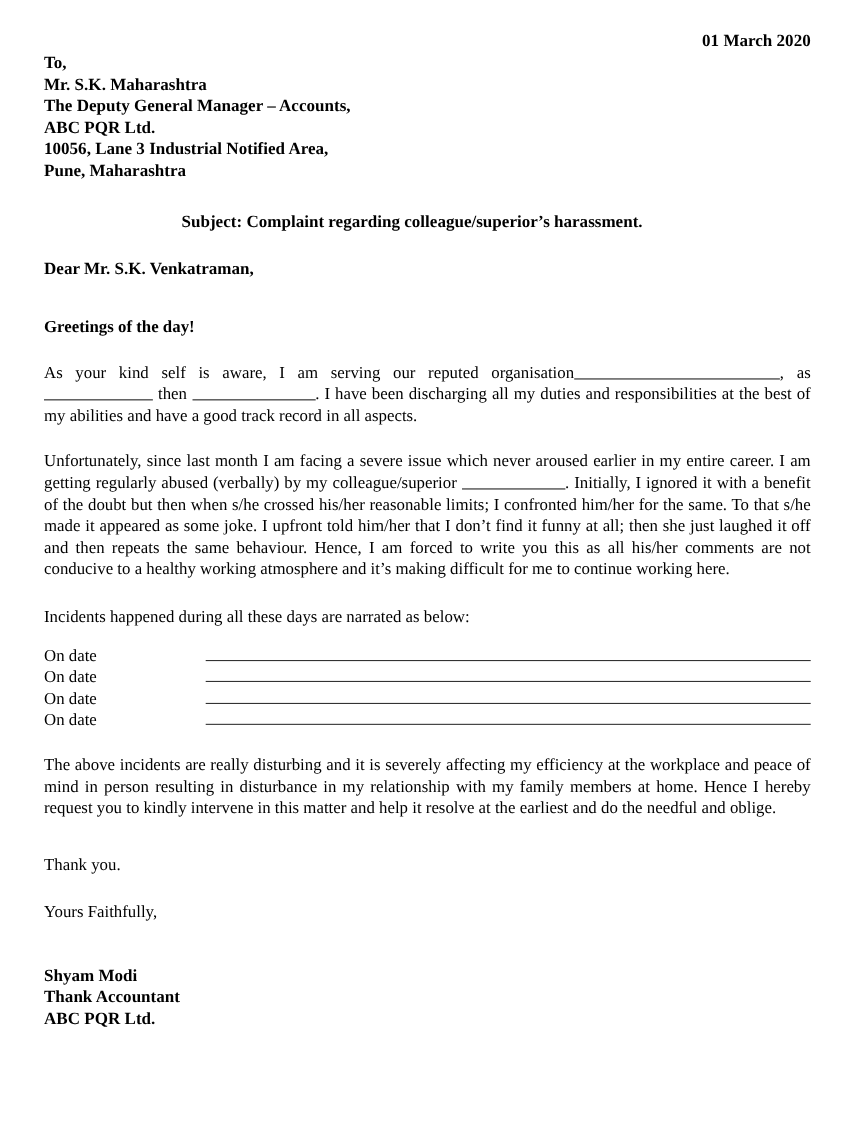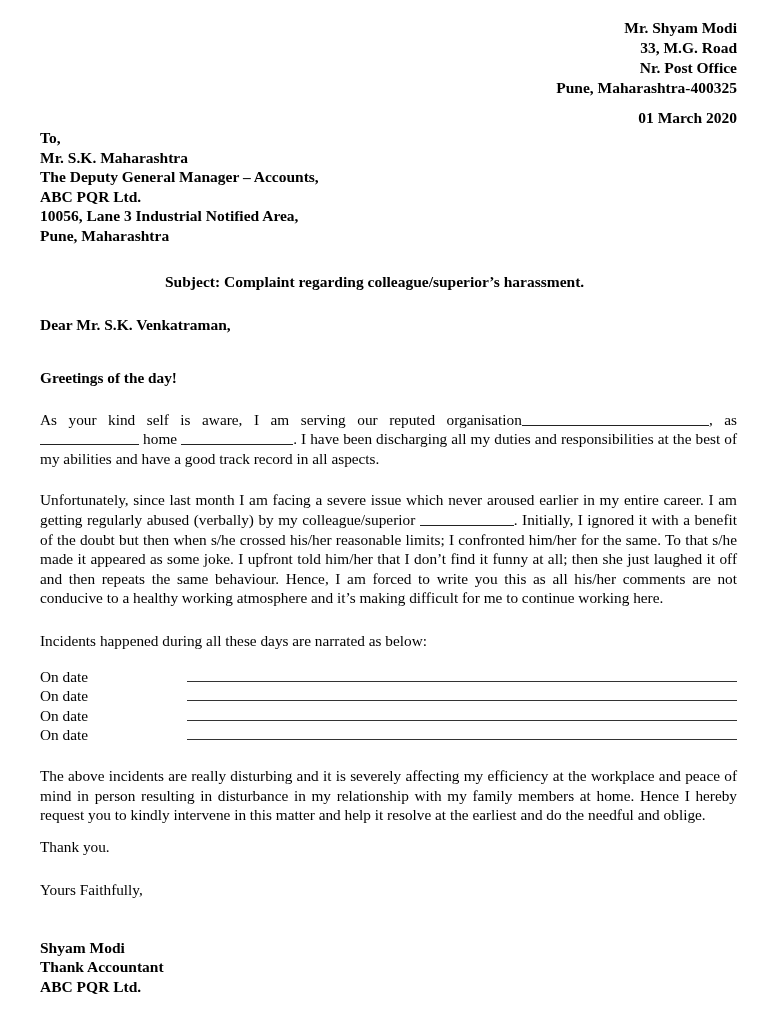--- a/index.html
+++ b/index.html
@@ -117,65 +117,59 @@
     flex: 0 0 auto;
     width: 550px;
     border-bottom: 1.3px solid #333;
     height: 12px;
     margin-left: 7px;
   }
   
   .thanks {
     font-size: 15.3px;
     line-height: 20px;
-    margin-top: 12px;
+    margin-top: 32px;
   }
   .yours {
     font-size: 15.3px;
     line-height: 20px;
     margin-top: 23px;
   }
   .signature {
     font-weight: bold;
     font-size: 15.5px;
     line-height: 19.6px;
     margin-top: 38px;
   }
   .signature div { white-space: pre; }
 </style>
 </head>
 <body>
 
 <div class="page">
 
-  <div class="sender">
-    <div>Mr. Shyam Modi</div>
-    <div>33, M.G. Road</div>
-    <div>Nr. Post Office</div>
-    <div>Pune, Maharashtra-400325</div>
-  </div>
 
   <div class="date-line">01 March 2020</div>
 
   <div class="recipient">
     <div>To,</div>
     <div>Mr. S.K. Maharashtra</div>
     <div>The Deputy General Manager – Accounts,</div>
     <div>ABC PQR Ltd.</div>
     <div>10056, Lane 3 Industrial Notified Area,</div>
     <div>Pune, Maharashtra</div>
   </div>
 
   <div class="subject">Subject: Complaint regarding colleague/superior’s harassment.</div>
 
   <div class="salutation">Dear Mr. S.K. Venkatraman,</div>
 
   <div class="greeting">Greetings of the day!</div>
 
-  <p class="body"><span>As your kind self is aware, I am serving our reputed organisation</span><span class="blank w-long"></span><span>, as</span> <span class="blank w-short"></span> <span>home</span> <span class="blank w-med"></span><span>. I have been discharging all my duties and responsibilities at the best of my abilities and have a good track record in all aspects.</span></p>
+  <p class="body"><span>As your kind self is aware, I am serving our reputed organisation</span><span class="blank w-long"></span><span>, as</span> <span class="blank w-short"></span> <span>then</span> <span class="blank w-med"></span><span>. I have been discharging all my duties and responsibilities at the best of my abilities and have a good track record in all aspects.</span></p>
 
   <p class="body"><span>Unfortunately, since last month I am facing a severe issue which never aroused earlier in my entire career. I am getting regularly abused (verbally) by my colleague/superior</span> <span class="blank w-mid"></span><span>. Initially, I ignored it with a benefit of the doubt but then when s/he crossed his/her reasonable limits; I confronted him/her for the same. To that s/he made it appeared as some joke. I upfront told him/her that I don’t find it funny at all; then she just laughed it off and then repeats the same behaviour. Hence, I am forced to write you this as all his/her comments are not conducive to a healthy working atmosphere and it’s making difficult for me to continue working here.</span></p>
 
   <div class="incidents-intro">Incidents happened during all these days are narrated as below:</div>
 
   <div class="date-lines">
     <div class="date-row">
       <span class="label">On date</span>
       <span class="rule"></span>
     </div>

